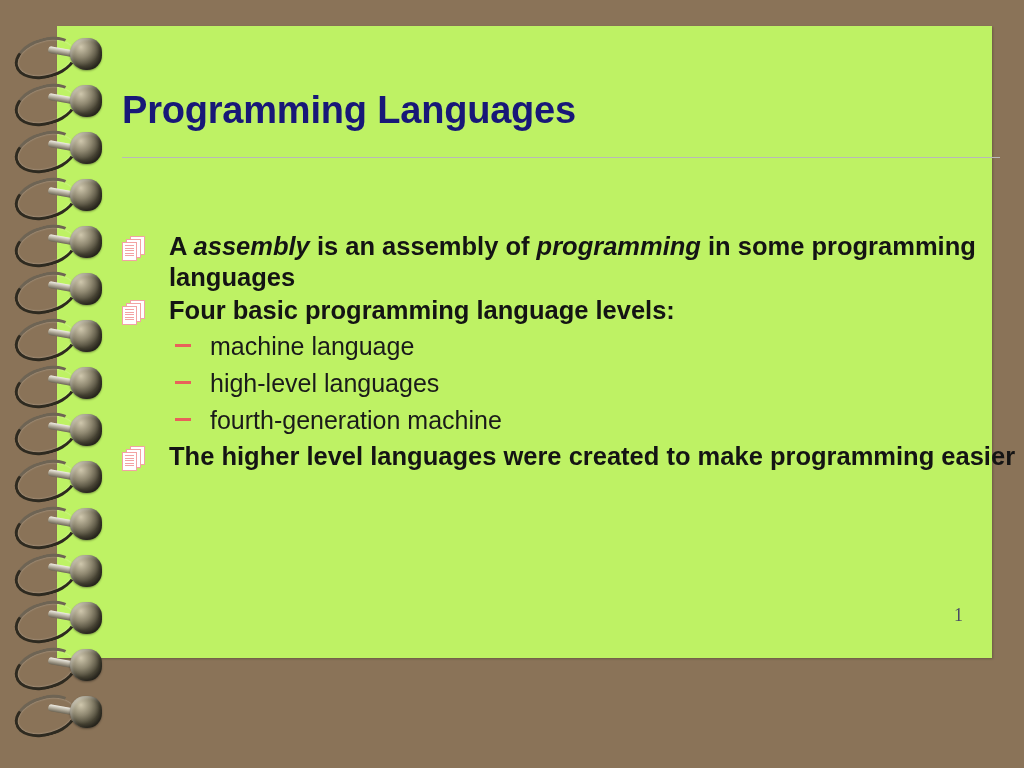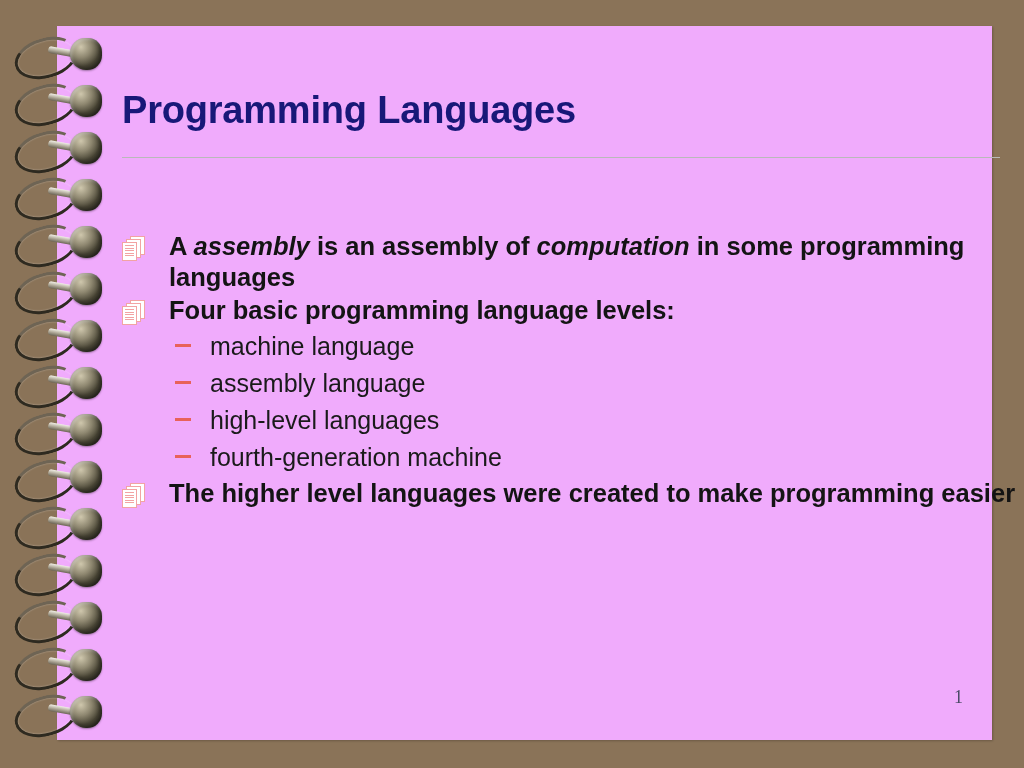--- a/index.html
+++ b/index.html
@@ -22,22 +22,22 @@
     inset: 0;
     background: #8a7358;
   }
 
   
   #page {
     position: absolute;
     left: 57px;
     top: 26px;
     width: 935px;
-    height: 714px;
-    background: #f0abfc;
+    height: 632px;
+    background: #bef264;
     box-shadow: 1px 1px 2px rgba(0,0,0,0.22);
   }
 
   
   #spiral-binding {
     position: absolute;
     left: 0px;
     top: 26px;
     width: 120px;
     height: 714px;
@@ -219,30 +219,30 @@
   </div>
 
   <div id="body-content">
     <ul class="level1">
         <li class="bullet-l1"><span class="bullet-marker">
             <span class="pages-icon">
               <span class="sheet s1"></span>
               <span class="sheet s2"></span>
               <span class="sheet s3"></span>
             </span>
-          </span><span><span>A </span><span class="italic">assembly</span><span> is an assembly of </span><span class="italic">computation</span><span> in some programming languages</span></span></li>
+          </span><span><span>A </span><span class="italic">assembly</span><span> is an assembly of </span><span class="italic">programming</span><span> in some programming languages</span></span></li>
         <li class="bullet-l1"><span class="bullet-marker">
             <span class="pages-icon">
               <span class="sheet s1"></span>
               <span class="sheet s2"></span>
               <span class="sheet s3"></span>
             </span>
           </span><span><span>Four basic programming language levels:</span></span><ul class="level2">
             <li class="bullet-l2"><span class="dash-marker"></span><span>machine language</span></li>
-            <li class="bullet-l2"><span class="dash-marker"></span><span>assembly language</span></li>
+            <li class="bullet-l2"><span class="dash-marker"></span></li>
             <li class="bullet-l2"><span class="dash-marker"></span><span>high-level languages</span></li>
             <li class="bullet-l2"><span class="dash-marker"></span><span>fourth-generation machine</span></li>
           </ul></li>
         <li class="bullet-l1"><span class="bullet-marker">
             <span class="pages-icon">
               <span class="sheet s1"></span>
               <span class="sheet s2"></span>
               <span class="sheet s3"></span>
             </span>
           </span><span><span>The higher level languages were created to make programming easier</span></span></li>

